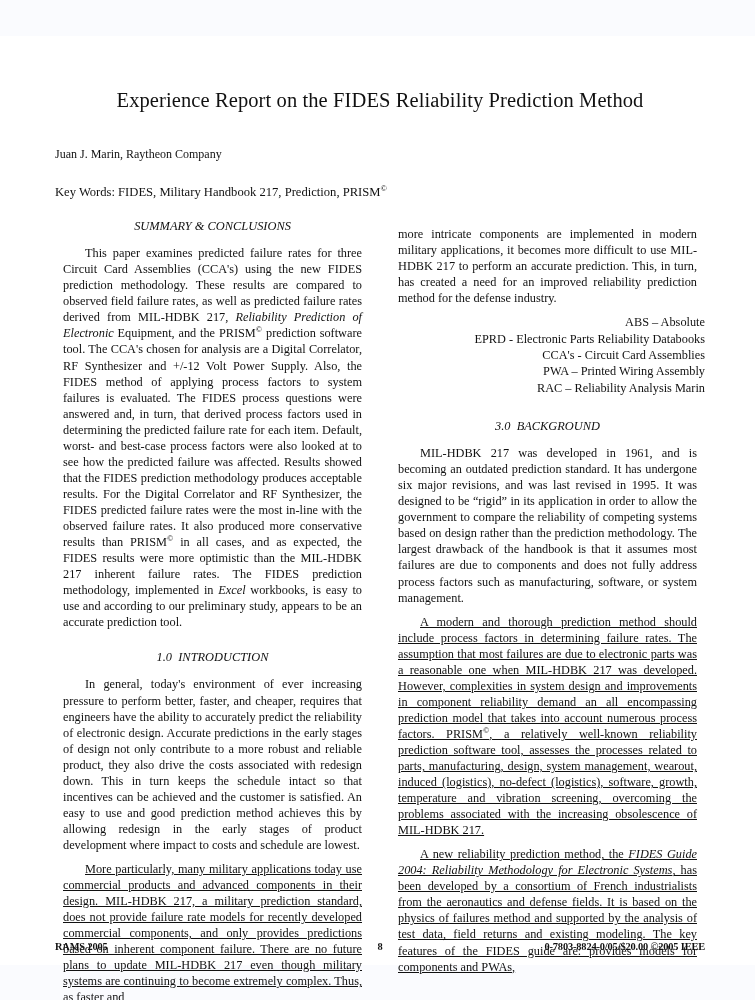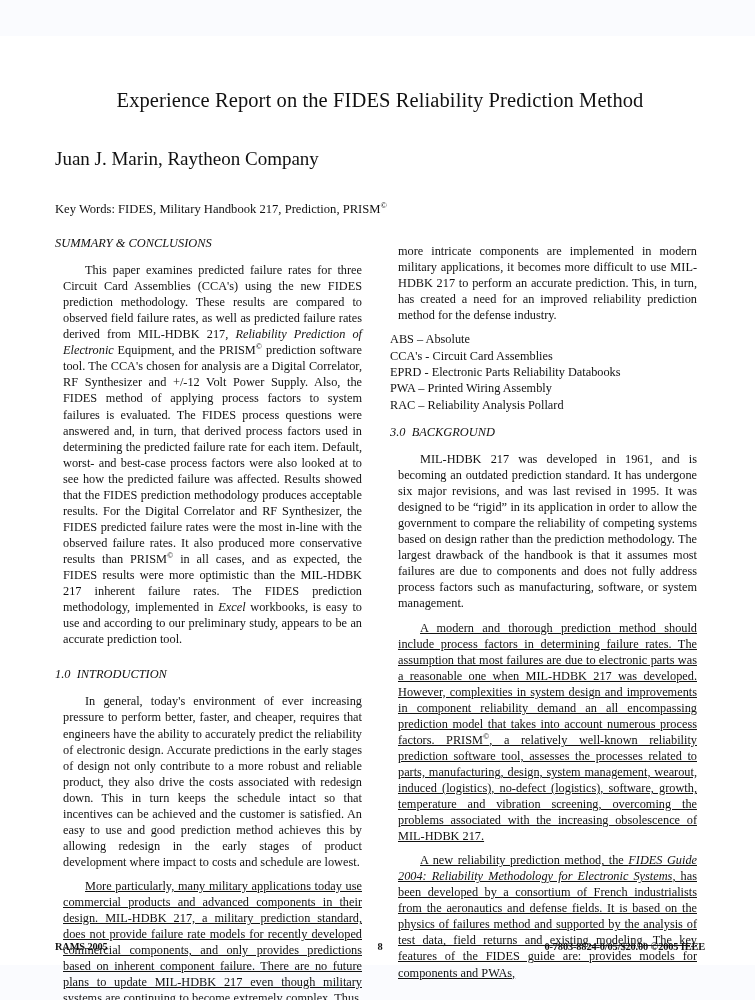--- a/index.html
+++ b/index.html
@@ -41,26 +41,26 @@
     margin: 0;
     padding-top: 88px;
     font-size: 20.5px;
     font-weight: normal;
     text-align: center;
     letter-spacing: 0.1px;
     line-height: 1.2;
   }
   .authors {
     margin-top: 33px;
-    font-size: 19px;
+    font-size: 12px;
     line-height: 1.42;
   }
   .author-line { white-space: pre; }
   .keywords {
-    margin-top: 28px;
+    margin-top: 21px;
     font-size: 12.6px;
     line-height: 1.3;
   }
   .sup {
     font-size: 0.68em;
     vertical-align: super;
     line-height: 0;
   }
 
   
@@ -70,20 +70,21 @@
     width: 650px;
   }
   .col {
     width: 315px;
     font-size: 12.3px;
     line-height: 1.305;
   }
   .col-left { margin-right: 20px; }
 
   .sec-head {
+    text-align: center;
     font-style: italic;
     font-size: 12.4px;
     margin: 0 0 11px 0;
     white-space: pre;
   }
   .sec-head.spaced-before { margin-top: 19px; }
   .sec-head.acronym-head {
     letter-spacing: 0.2px;
   }
 
@@ -96,21 +97,21 @@
   }
   p.body + p.body { margin-top: 0; text-decoration: underline; }
 
   .acronyms {
     margin: 0;
     padding: 0;
     list-style: none;
     font-size: 12.3px;
     line-height: 1.33;
   }
-  .acronyms li { white-space: nowrap; }
+  .acronyms li { white-space: nowrap; text-align: right; }
 
   em.ital { font-style: italic; }
 
   
   .footer {
     position: absolute;
     left: 55px;
     top: 941px;
     width: 650px;
     display: flex;
@@ -158,27 +159,27 @@
 
       </div>
 
       <div class="col col-right">
 
         <p class="body" style="text-indent:0;">more intricate components are implemented in modern military applications, it becomes more difficult to use MIL-HDBK 217 to perform an accurate prediction.  This, in turn, has created a need for an improved reliability prediction method for the defense industry.</p>
 
 
         <ul class="acronyms">
           <li>ABS – Absolute</li>
+          <li>EPRD - Electronic Parts Reliability Databooks</li>
           <li>CCA's - Circuit Card Assemblies</li>
-          <li>EPRD - Electronic Parts Reliability Databooks</li>
           <li>PWA – Printed Wiring Assembly</li>
-          <li>RAC – Reliability Analysis Pollard</li>
+          <li>RAC – Reliability Analysis Marin</li>
         </ul>
 
-        <div class="sec-head spaced-before" style="margin-top:11px;">3.0  BACKGROUND</div>
+        <div class="sec-head spaced-before" style="margin-top:22px;">3.0  BACKGROUND</div>
 
         <p class="body">MIL-HDBK 217 was developed in 1961, and is becoming an outdated prediction standard.  It has undergone six major revisions, and was last revised in 1995.  It  was designed to be “rigid” in its application in order to allow the government to compare the reliability of competing systems based on design rather than the prediction methodology.  The largest drawback of the handbook is that it assumes most failures are due to components and does not fully address process factors such as manufacturing, software, or system management.</p>
 
         <p class="body"><span>A modern and thorough prediction method should include process factors in determining failure rates.  The assumption that most failures are due to electronic parts was a reasonable one when MIL-HDBK 217 was developed.  However, complexities in system design and improvements in component reliability demand an all encompassing prediction model that takes into account numerous process factors.  PRISM</span><span class="sup">©</span><span>, a relatively well-known reliability prediction software tool, assesses the processes related to parts, manufacturing, design, system management, wearout, induced (logistics), no-defect (logistics), software, growth, temperature and vibration screening, overcoming the problems associated with the increasing obsolescence of MIL-HDBK 217.</span></p>
 
         <p class="body"><span>A new reliability prediction method, the </span><em class="ital">FIDES Guide 2004: Reliability Methodology for Electronic Systems</em><span>, has been developed by a consortium of French industrialists from the aeronautics and  defense fields.  It is based on the physics of failures method and supported by the analysis of test data, field returns and existing modeling.  The key features of the FIDES guide are: provides models for components and PWAs,</span></p>
 
       </div>
 
     </div>

